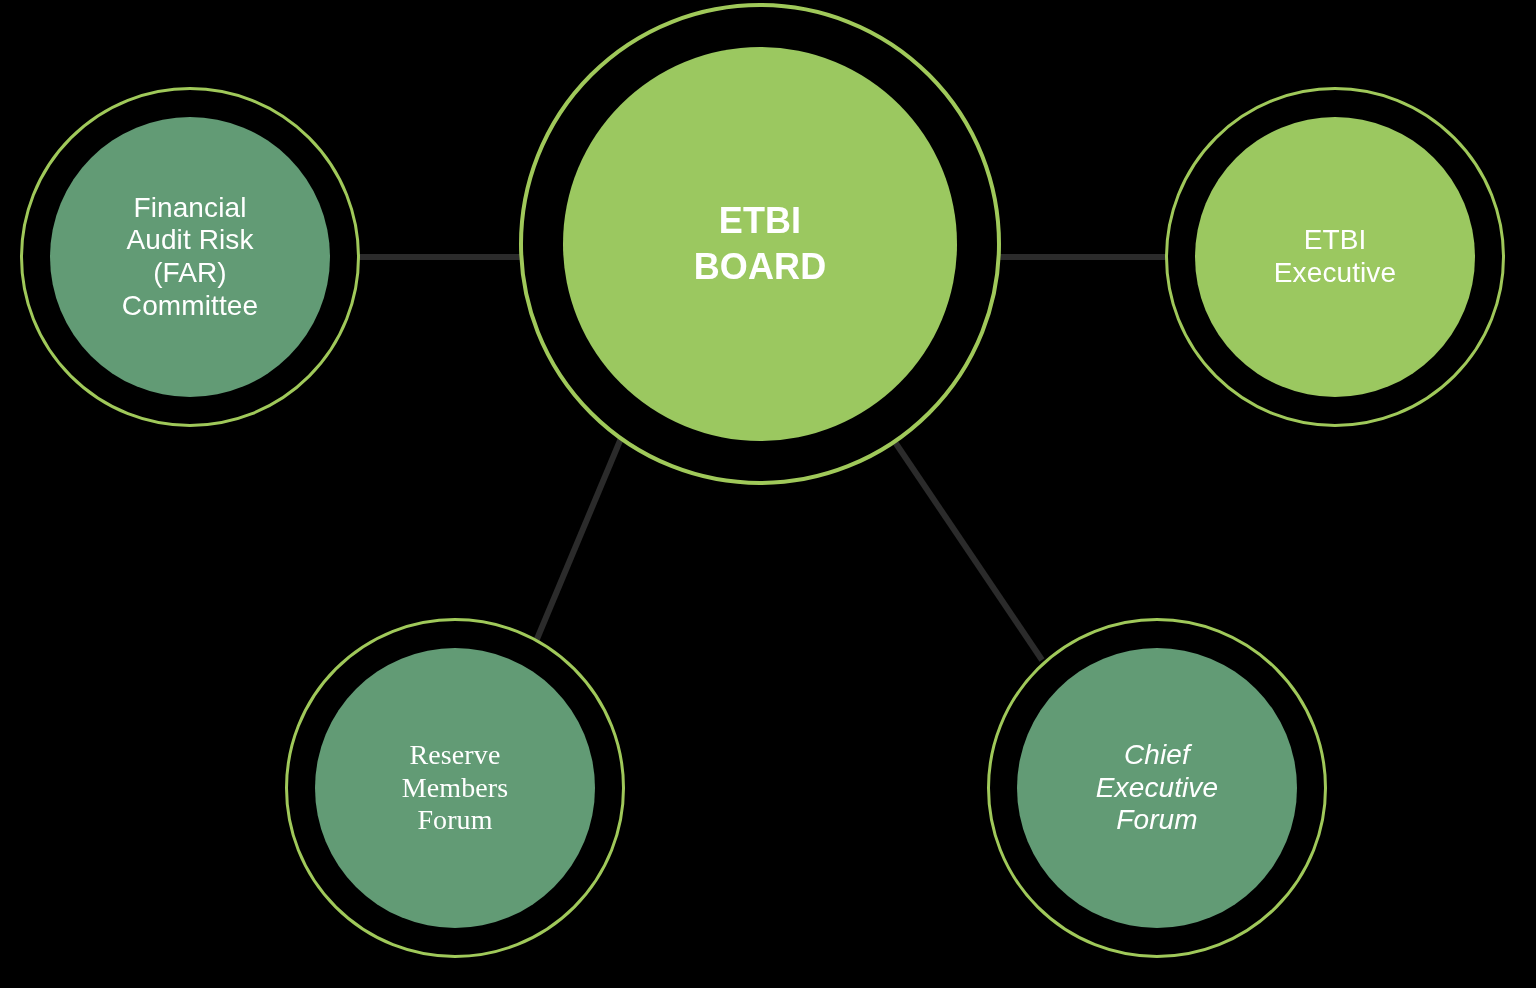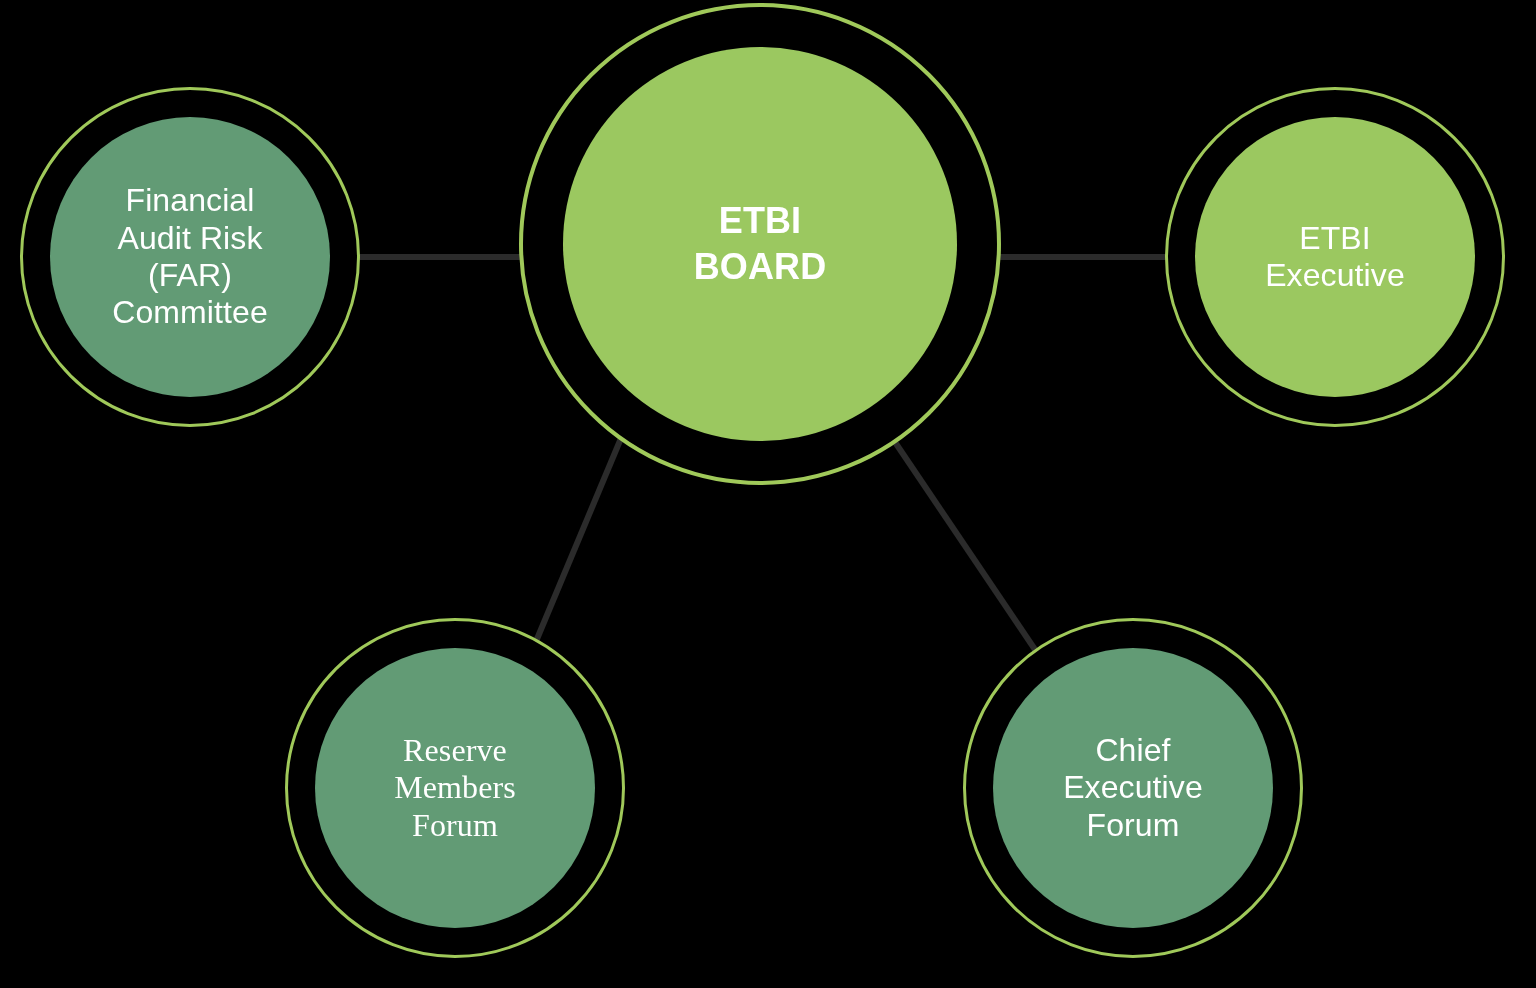--- a/index.html
+++ b/index.html
@@ -85,30 +85,30 @@
     width: 340px;
     height: 340px;
   }
   .node-satellite .node-disc {
     left: 30px;
     top: 30px;
     width: 280px;
     height: 280px;
   }
   .node-satellite .node-label {
-    font-size: 32px;
+    font-size: 28px;
     font-weight: normal;
   }
   .fill-teal   { background: #629B75; }
   .fill-lgreen { background: #9BC860; }
 
   #node-far-committee     { left: 20px;   top: 87px;  }
   #node-etbi-executive    { left: 1165px; top: 87px;  }
   #node-reserve-members   { left: 285px;  top: 618px; font-family: Liberation Serif, serif; }
-  #node-chief-executive   { left: 963px;  top: 618px; }
+  #node-chief-executive   { left: 987px;  top: 618px; font-style: italic; }
 </style>
 </head>
 <body>
 
 <div id="diagram-root">
 
   <svg id="connectors-layer" viewBox="0 0 1536 988" width="1536" height="988" aria-hidden="true">
       ETBI Board --&gt;
     <line x1="332" y1="257" x2="568" y2="257" stroke="#2B2B2B" stroke-width="6" stroke-linecap="butt"></line>
       ETBI Executive --&gt;

